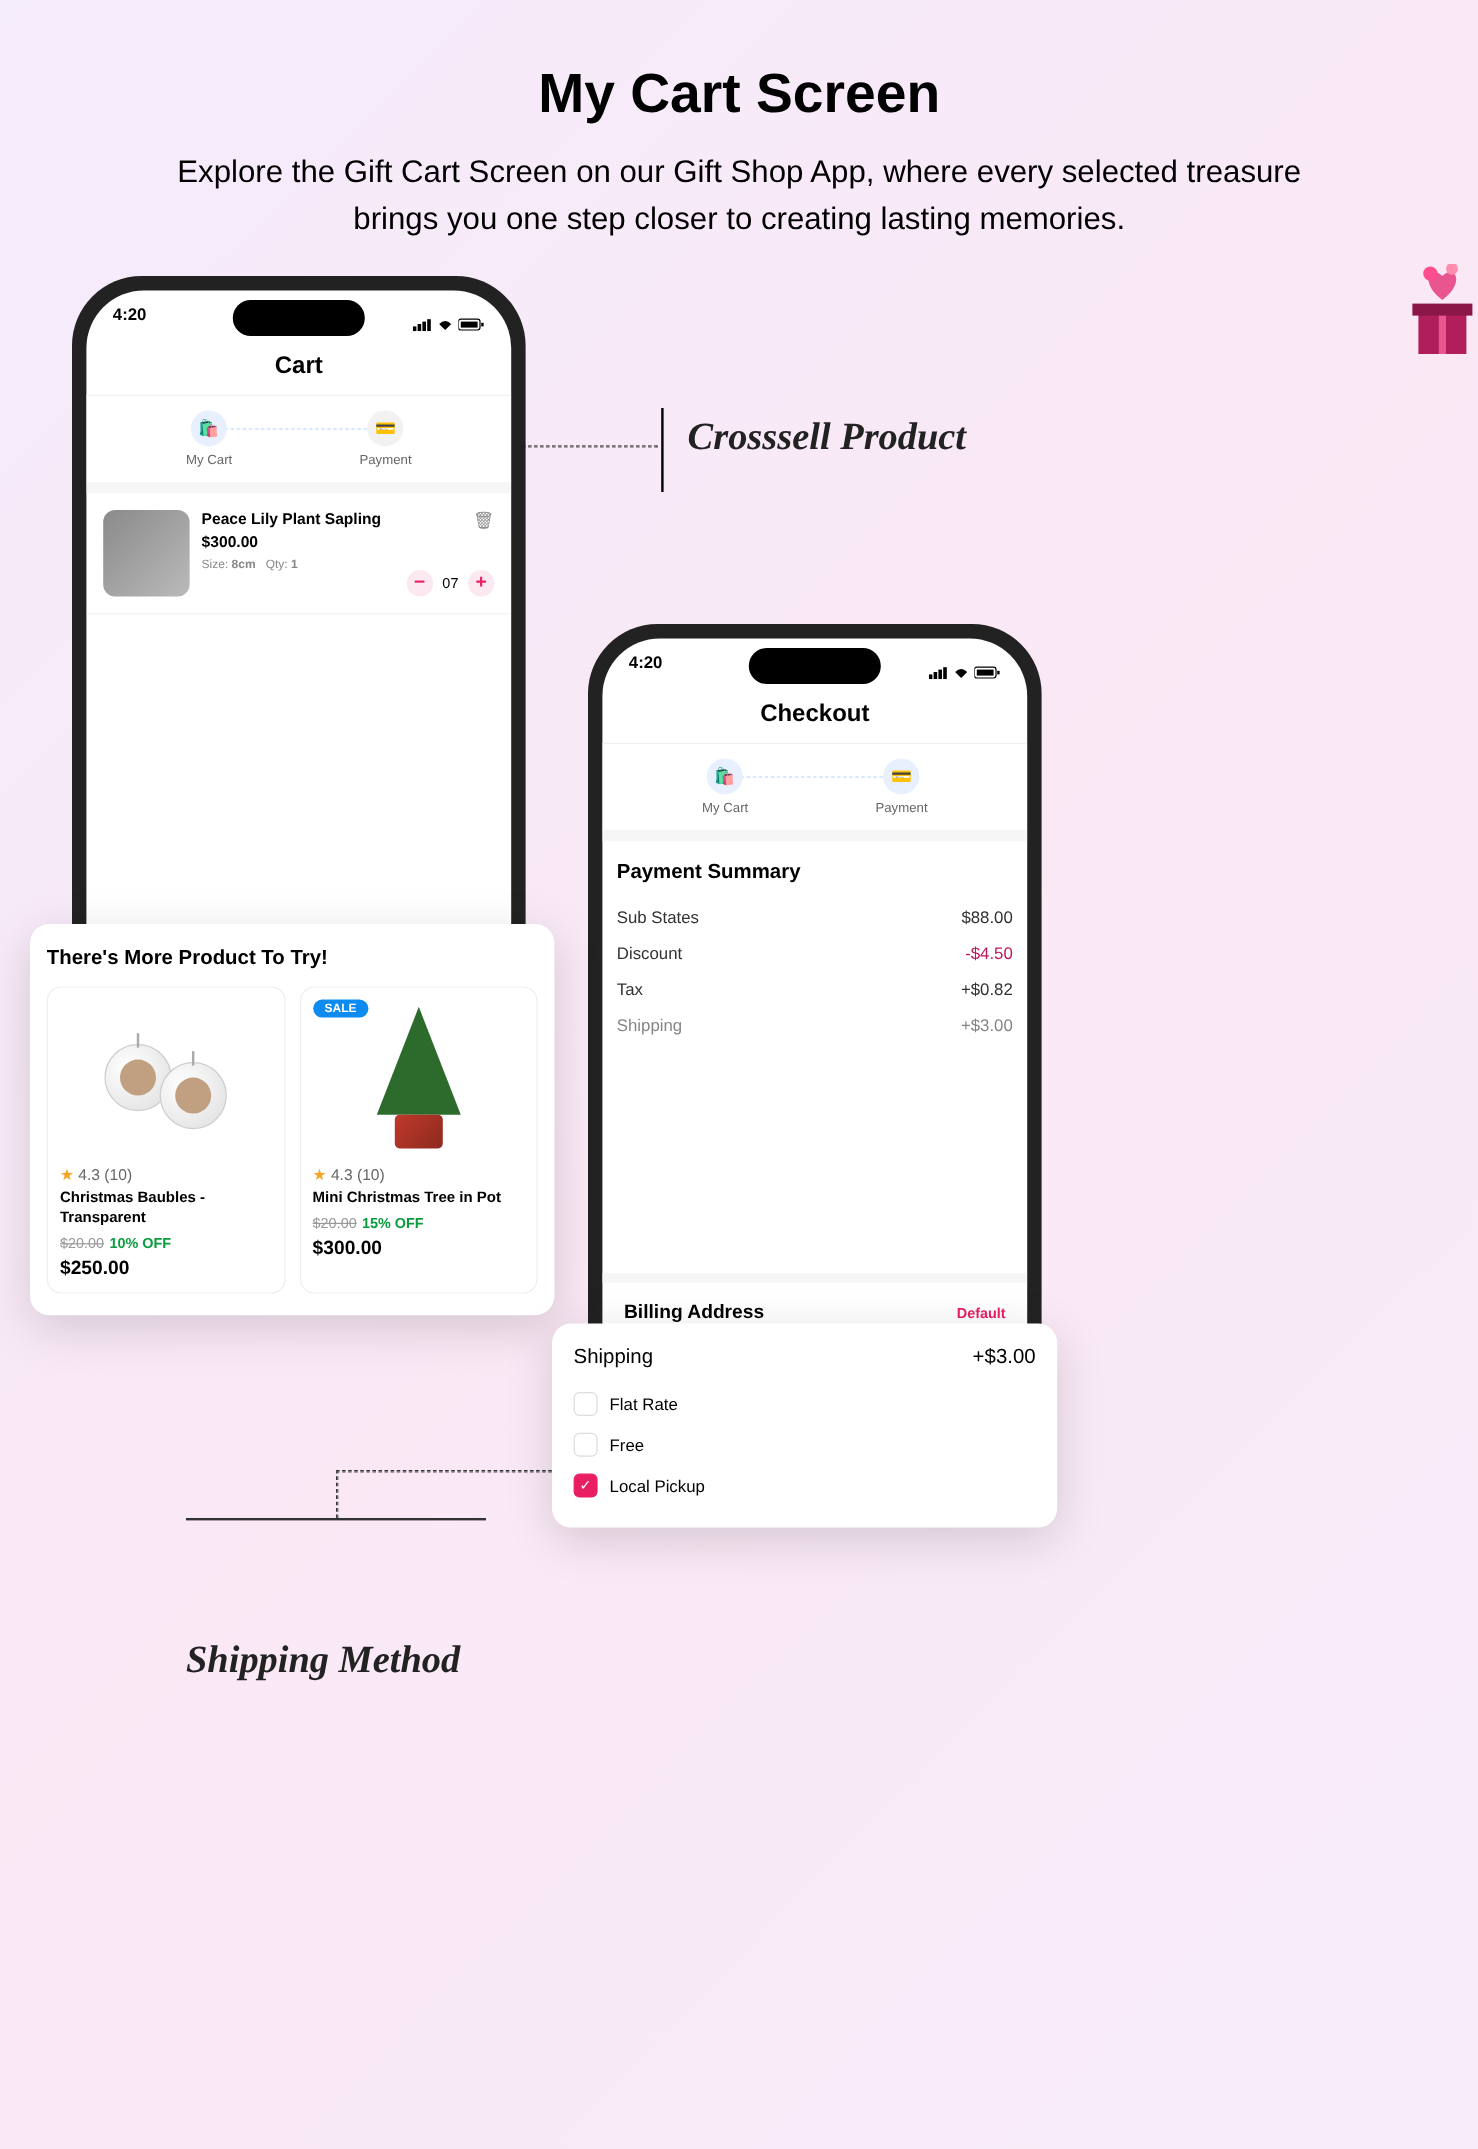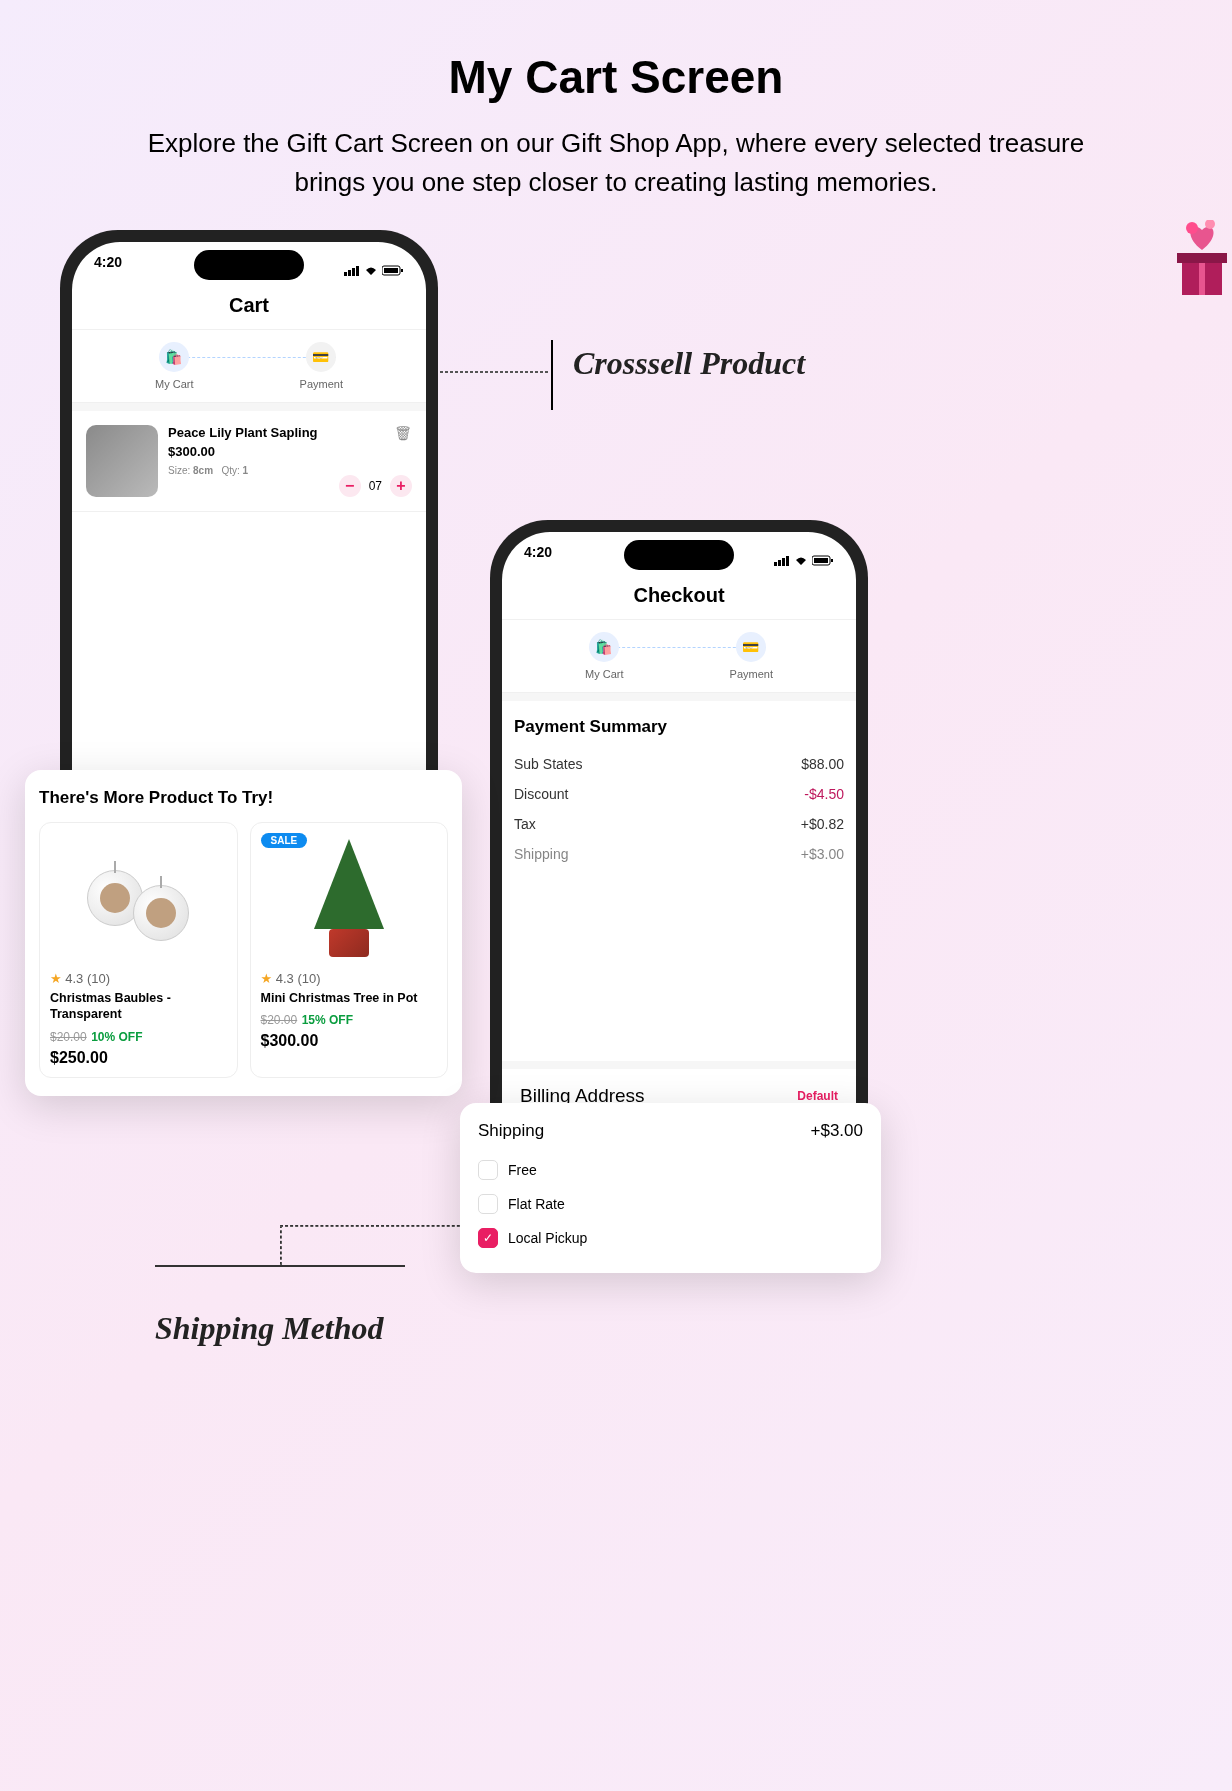--- a/index.html
+++ b/index.html
@@ -54,28 +54,28 @@
 .pay-row.discount-row span:last-child{color:#be185d}
 
 .popup-ship{position:absolute;left:460px;top:1103px;width:421px;background:#fff;border-radius:16px;box-shadow:0 10px 40px rgba(0,0,0,0.15);padding:18px 18px;z-index:20}
 .ship-header{display:flex;justify-content:space-between;font-size:17px;margin-bottom:12px}
 .ship-opt{display:flex;align-items:center;gap:10px;padding:7px 0;font-size:14px}
 .chk{width:20px;height:20px;border-radius:5px;border:1.5px solid #ddd;display:flex;align-items:center;justify-content:center}
 .chk.active{background:#e91e63;border-color:#e91e63;color:#fff;font-size:12px}
 
 .billing{padding:16px 18px;border-top:8px solid #f6f6f6}
 .bill-hdr{display:flex;justify-content:space-between;align-items:center}
-.bill-title{font-size:19px;font-weight:400}
+.bill-title{font-size:16px;font-weight:700}
 .bill-default{font-size:12px;color:#e91e63;font-weight:600}
 .bill-addr{font-size:12.5px;color:#333;margin-top:6px;line-height:1.5}
 .bill-phone{font-size:13px;font-weight:700;margin-top:6px}
 
 .anno{position:absolute;font-size:32px;font-style:italic;font-family:"Brush Script MT","Segoe Script",cursive;font-weight:600;color:#222}
 .anno-cross{left:573px;top:345px}
-.anno-ship{left:155px;top:1310px}
+.anno-ship{left:155px;top:1364px}
 .anno-shipline{position:absolute;left:155px;top:1265px;width:250px;border-top:2px solid #333}
 .dashline{position:absolute;border:1px dashed #555}
 .vline-cross{position:absolute;left:551px;top:340px;height:70px;border-left:2.5px solid #000}
 .dot{position:absolute;width:8px;height:8px;border-radius:50%;background:#e91e63;border:2px solid #fff;box-shadow:0 0 0 1px #e91e63}
 .bauble{width:56px;height:56px;border-radius:50%;background:radial-gradient(circle at 35% 35%, #fff, #ddd);display:inline-block;position:relative;border:1px solid #ccc}
 .bauble::before{content:"";position:absolute;top:-10px;left:50%;width:2px;height:12px;background:#aaa;transform:translateX(-50%)}
 .bauble .face{position:absolute;inset:12px;border-radius:50%;background:#c0a080}
 .tree{width:0;height:0;border-left:35px solid transparent;border-right:35px solid transparent;border-bottom:90px solid #2d6b2d;margin:0 auto}
 .pot{width:40px;height:28px;background:linear-gradient(135deg,#c0392b,#8e2a1f);margin:0 auto;border-radius:4px}
 </style>
@@ -313,25 +313,25 @@
  </div>
 </div>
 
 <div class="popup-ship">
  <div class="ship-header">
   <span>Shipping</span>
   <span>+$3.00</span>
  </div>
  <div class="ship-opt">
       <div class="chk"></div>
-      <span>Free</span>
+      <span>Flat Rate</span>
     </div>
  <div class="ship-opt">
       <div class="chk"></div>
-      <span>Flat Rate</span>
+      <span>Free</span>
     </div>
  <div class="ship-opt">
       <div class="chk active">✓</div>
       <span>Local Pickup</span>
     </div>
 </div>
 
 <div class="anno-shipline"></div>
 <div class="anno anno-ship">Shipping Method</div>
 <div class="dashline" style="left:280px;top:1225px;height:40px;border-top:none;border-left:1.5px dashed #333"></div>

